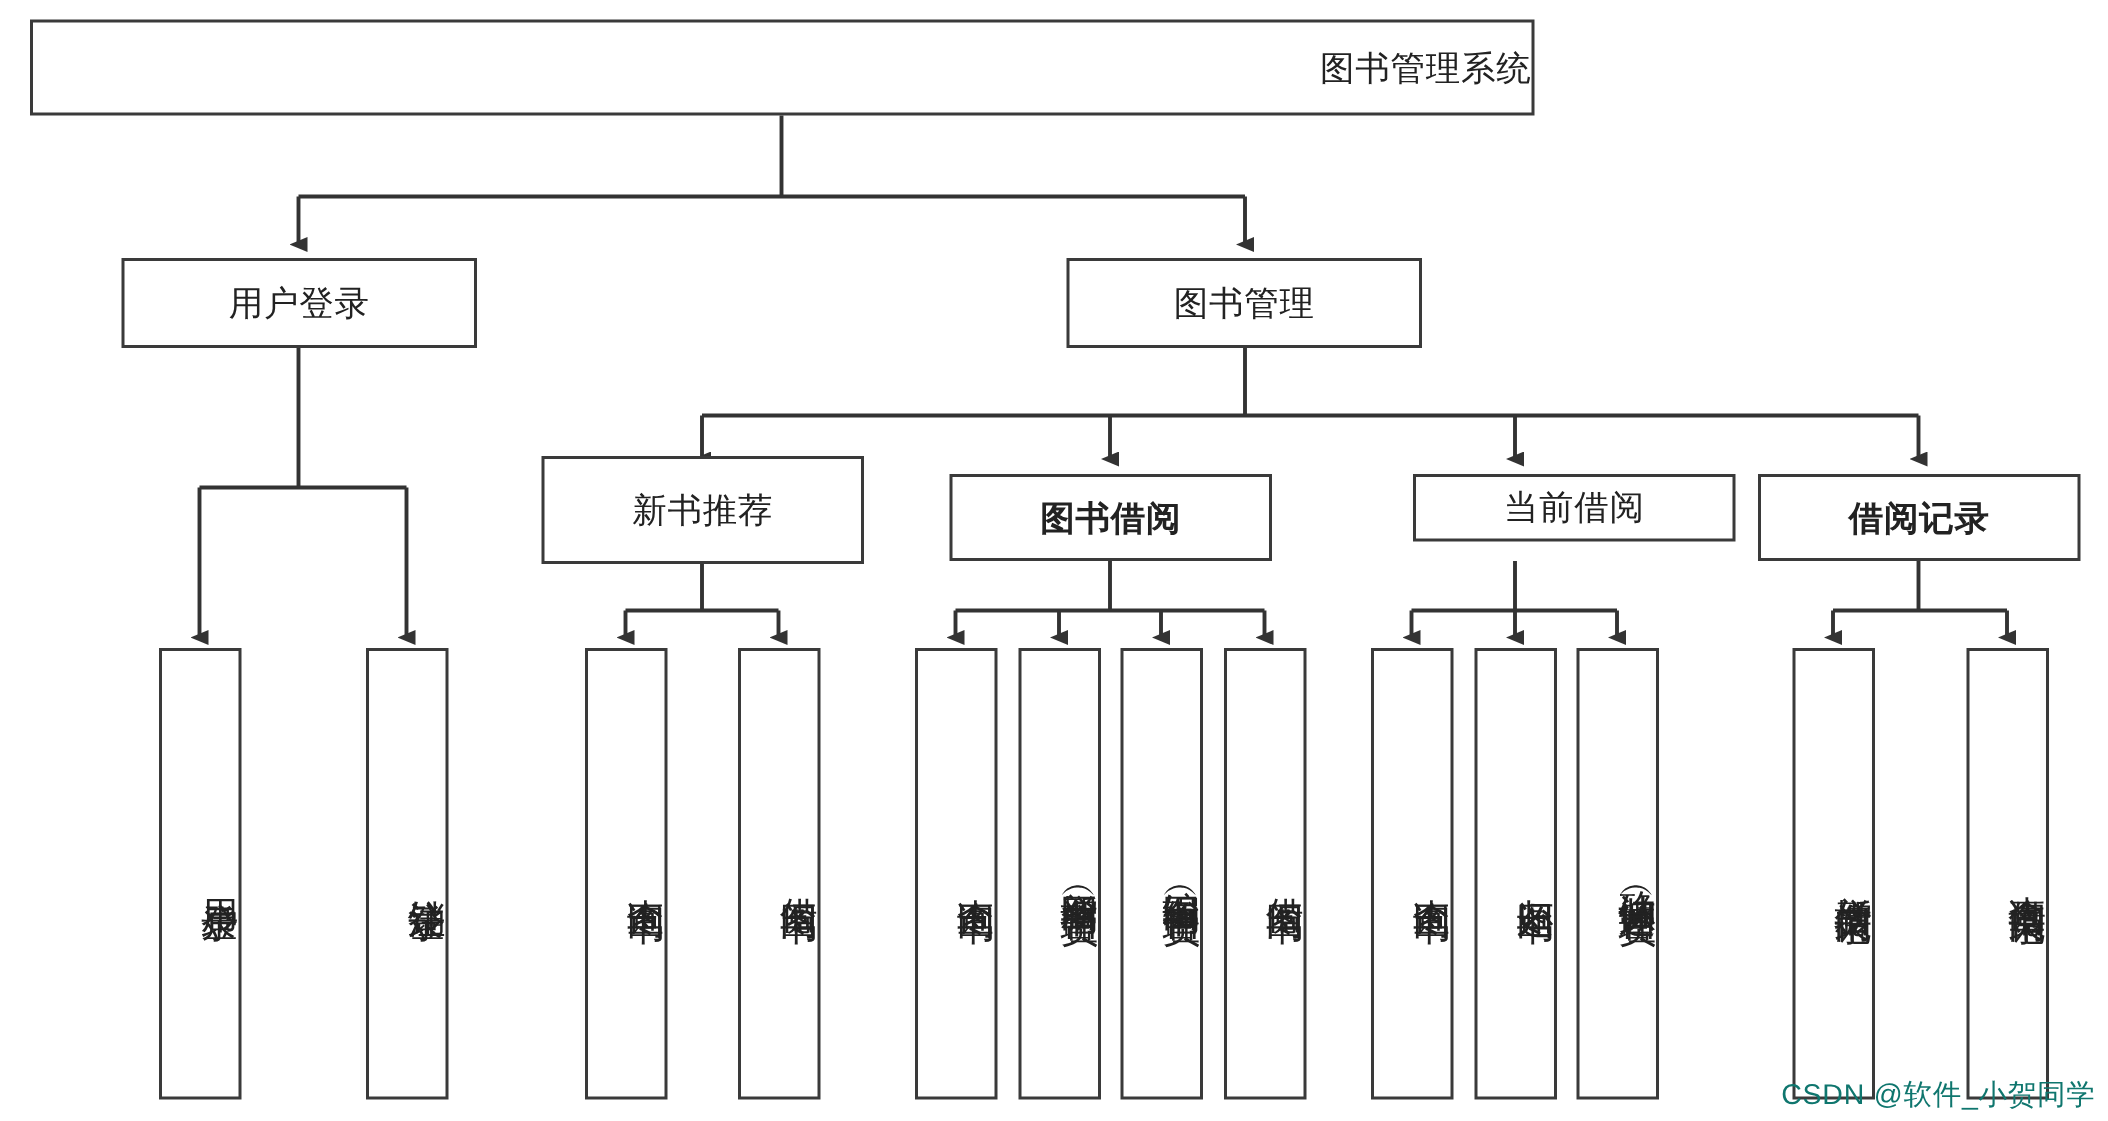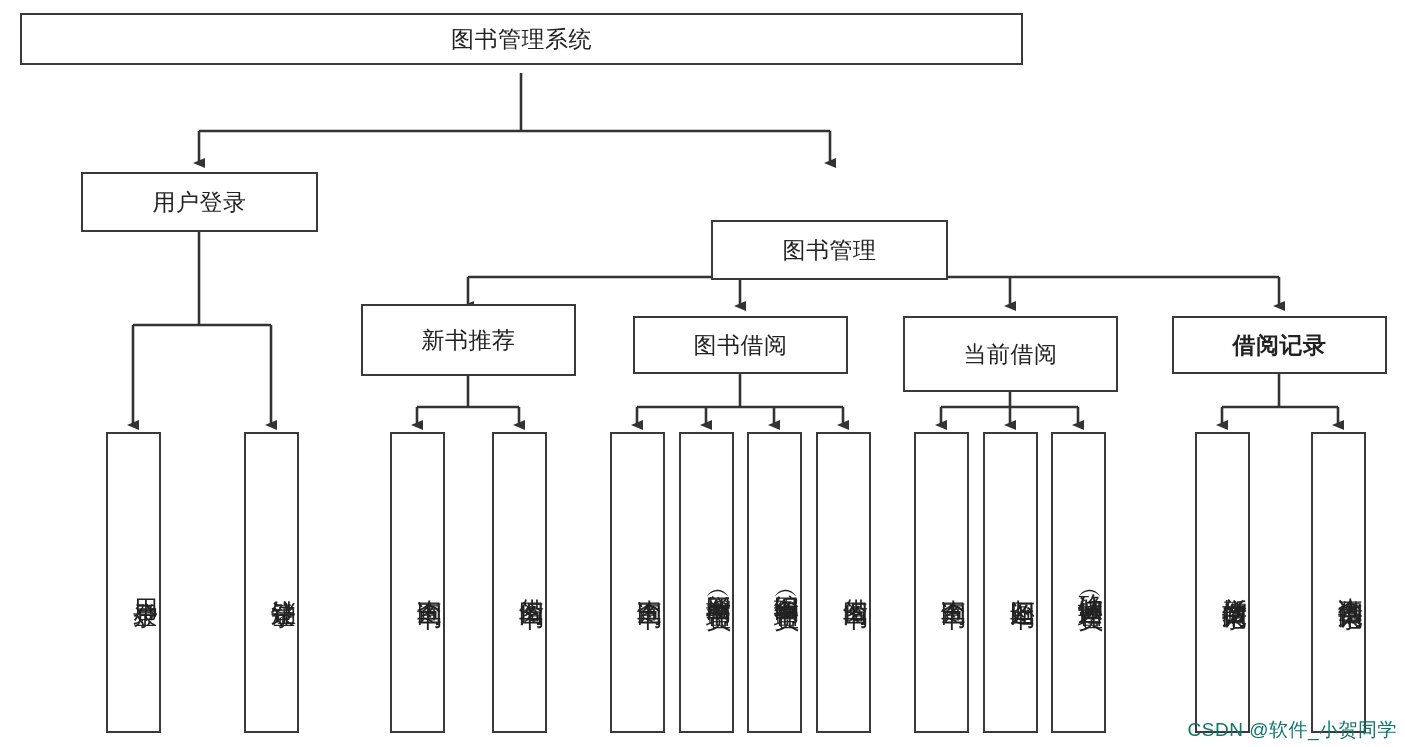--- a/index.html
+++ b/index.html
@@ -119,41 +119,41 @@
       <path d="M1010,407 L1010,425" marker-end="url(#arrow)"></path>
       <path d="M1078,407 L1078,425" marker-end="url(#arrow)"></path>
 
       <path d="M1279,374 L1279,407"></path>
       <path d="M1222,407 L1338,407"></path>
       <path d="M1222,407 L1222,425" marker-end="url(#arrow)"></path>
       <path d="M1338,407 L1338,425" marker-end="url(#arrow)"></path>
     </g>
   </svg>
 
-  <div class="node horiz node-title" style="left:20px; top:13px; width:1003px; height:52px;">
+  <div class="node horiz node-title" style="left:20px; top:13px; width:1003px; height:64px;justify-content:flex-end;">
     <span>图书管理系统</span>
   </div>
 
   <div class="node horiz" style="left:81px; top:172px; width:237px; height:60px;">
     <span>用户登录</span>
   </div>
 
-  <div class="node horiz" style="left:711px; top:172px; width:237px; height:60px;margin-top:48px;">
+  <div class="node horiz" style="left:711px; top:172px; width:237px; height:60px;">
     <span>图书管理</span>
   </div>
 
   <div class="node horiz" style="left:361px; top:304px; width:215px; height:72px;">
     <span>新书推荐</span>
   </div>
 
-  <div class="node horiz" style="left:633px; top:316px; width:215px; height:58px;">
+  <div class="node horiz" style="left:633px; top:316px; width:215px; height:58px;font-weight:bold;">
     <span>图书借阅</span>
   </div>
 
-  <div class="node horiz" style="left:903px; top:316px; width:215px; height:76px;">
+  <div class="node horiz" style="left:942px; top:316px; width:215px; height:45px;">
     <span>当前借阅</span>
   </div>
 
   <div class="node horiz" style="left:1172px; top:316px; width:215px; height:58px;font-weight:bold;">
     <span>借阅记录</span>
   </div>
 
   <div class="node vert" style="left:106px; top:432px; width:55px; height:301px;">
     <span class="vtext">用户登录</span>
   </div>

